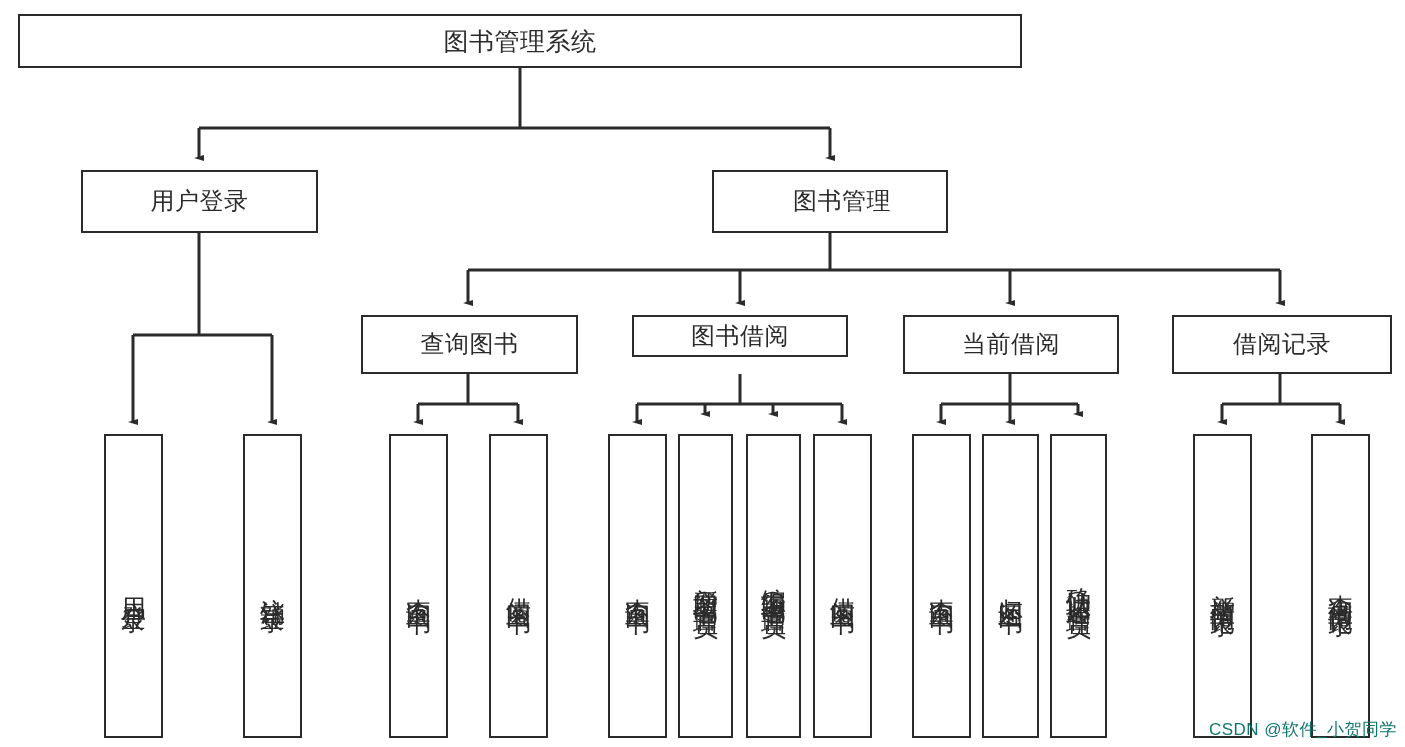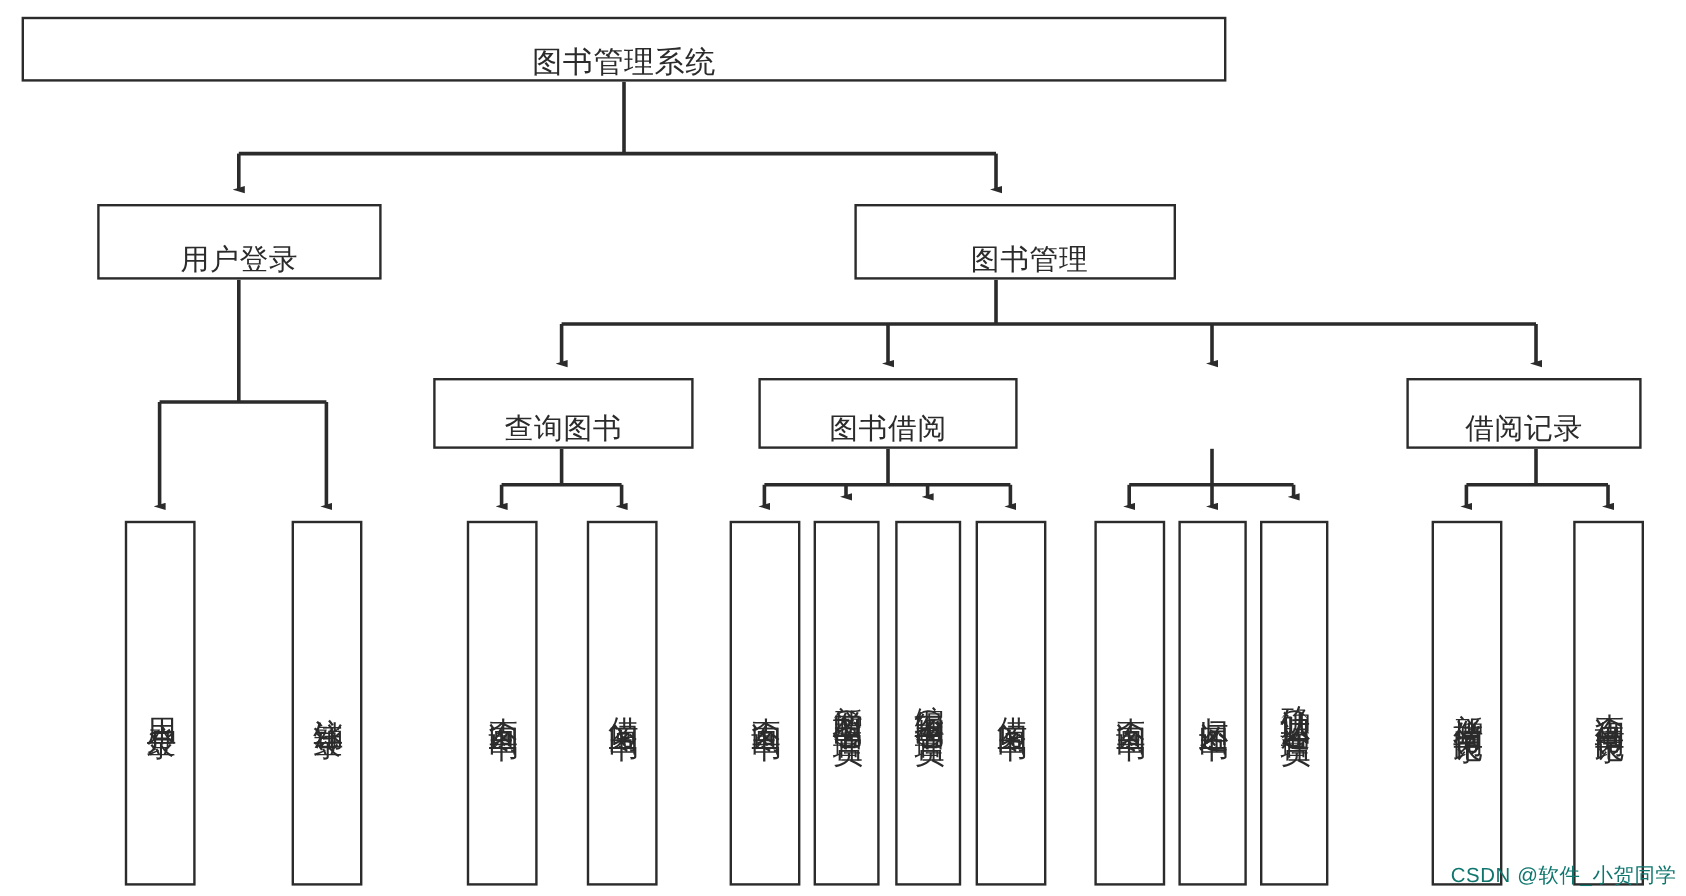--- a/index.html
+++ b/index.html
@@ -23,21 +23,21 @@
     top: 0;
     width: 1405px;
     height: 747px;
   }
   .node {
     position: absolute;
     box-sizing: border-box;
     border: 2px solid #2b2b2b;
     background: #ffffff;
     display: flex;
-    align-items: flex-end;
+    align-items: center;
     justify-content: center;
     z-index: 3;
   }
   .node .label {
     color: #2b2b2b;
     text-align: center;
     line-height: 1.12;
     white-space: nowrap;
   }
   .node.horiz .label {
@@ -124,31 +124,34 @@
     </g>
   </svg>
 
   <div class="node root horiz" style="left:18px; top:14px; width:1004px; height:54px;">
     <span class="label">图书管理系统</span>
   </div>
 
   <div class="node horiz" style="left:81px; top:170px; width:237px; height:63px;">
     <span class="label">用户登录</span>
   </div>
-  <div class="node horiz" style="left:712px; top:170px; width:268px; height:63px;padding-left:24px;">
+  <div class="node horiz" style="left:712px; top:170px; width:236px; height:63px;padding-left:24px;">
     <span class="label">图书管理</span>
   </div>
 
   <div class="node horiz" style="left:361px; top:315px; width:217px; height:59px;">
     <span class="label">查询图书</span>
   </div>
-  <div class="node horiz" style="left:632px; top:315px; width:216px; height:59px;">
+  <div class="node horiz" style="left:632px; top:315px; width:216px; height:42px;">
     <span class="label">图书借阅</span>
   </div>
-  <div class="node horiz" style="left:1172px; top:315px; width:196px; height:59px;">
+  <div class="node horiz" style="left:903px; top:315px; width:216px; height:59px;">
+    <span class="label">当前借阅</span>
+  </div>
+  <div class="node horiz" style="left:1172px; top:315px; width:220px; height:59px;">
     <span class="label">借阅记录</span>
   </div>
 
   <div class="node vert" style="left:104px; top:434px; width:59px; height:304px;">
     <span class="label">用户登录</span>
   </div>
   <div class="node vert" style="left:243px; top:434px; width:59px; height:304px;">
     <span class="label">注销登录</span>
   </div>
 

